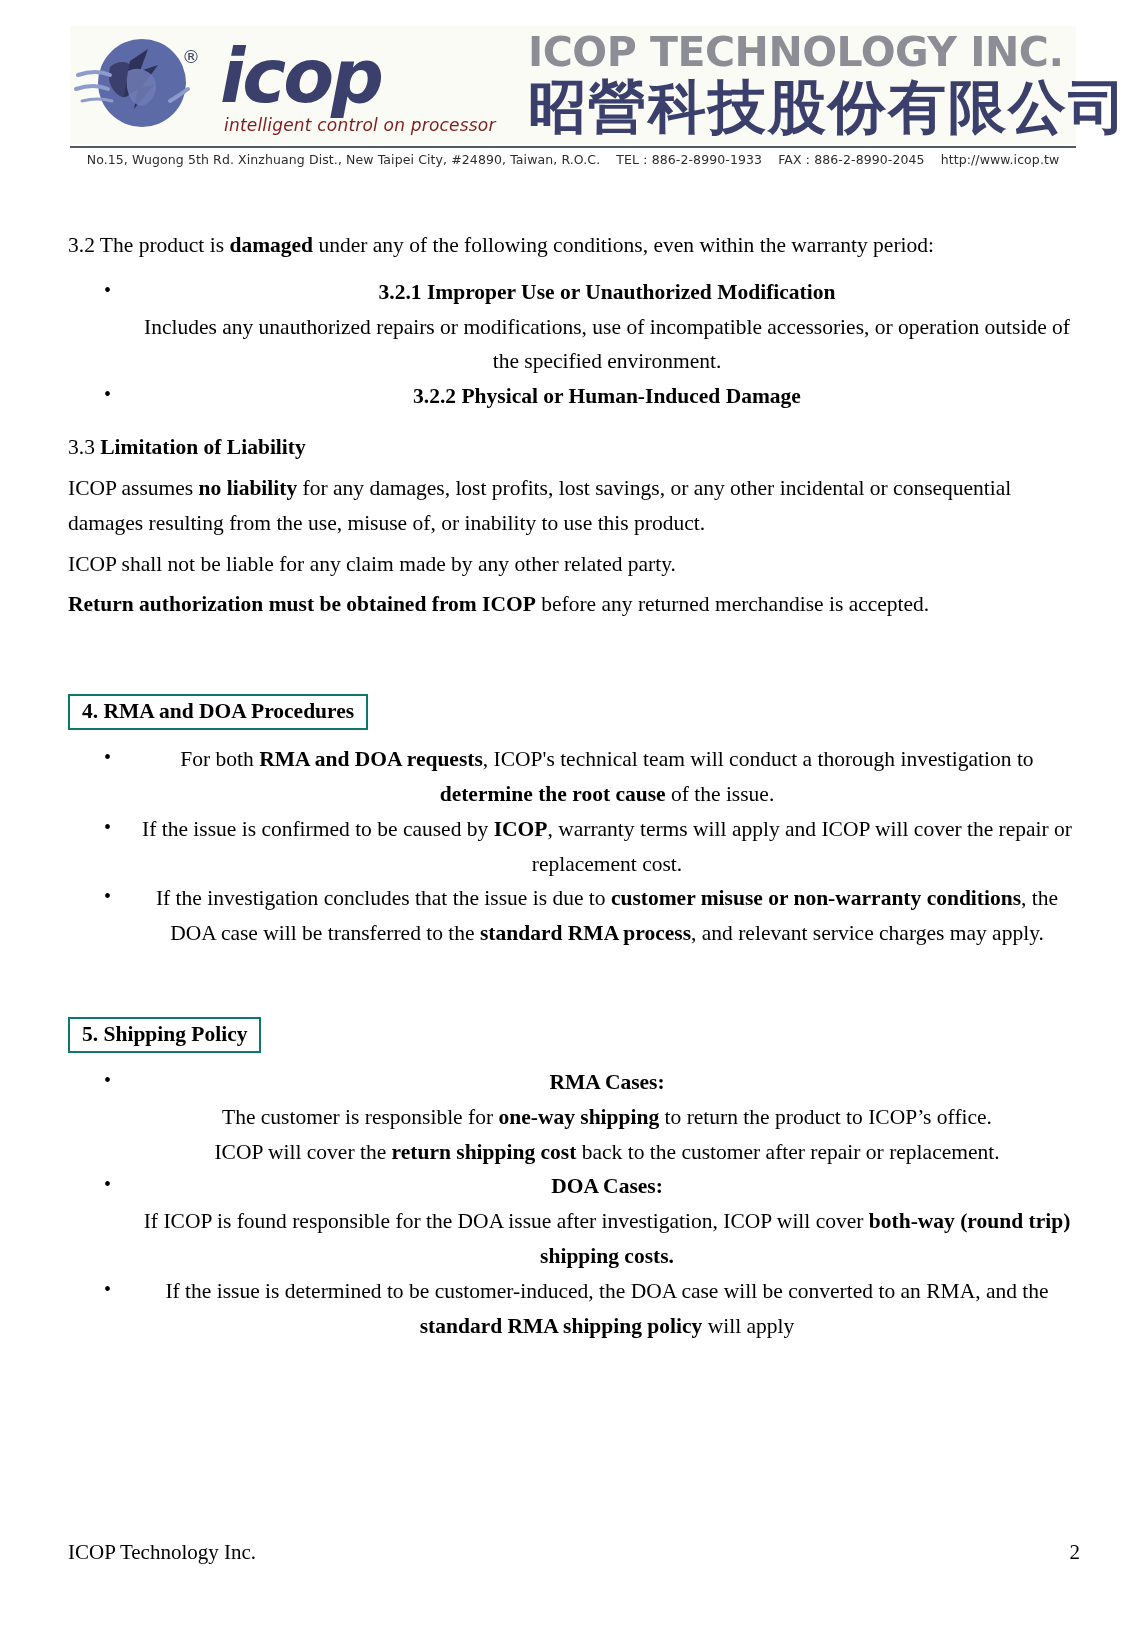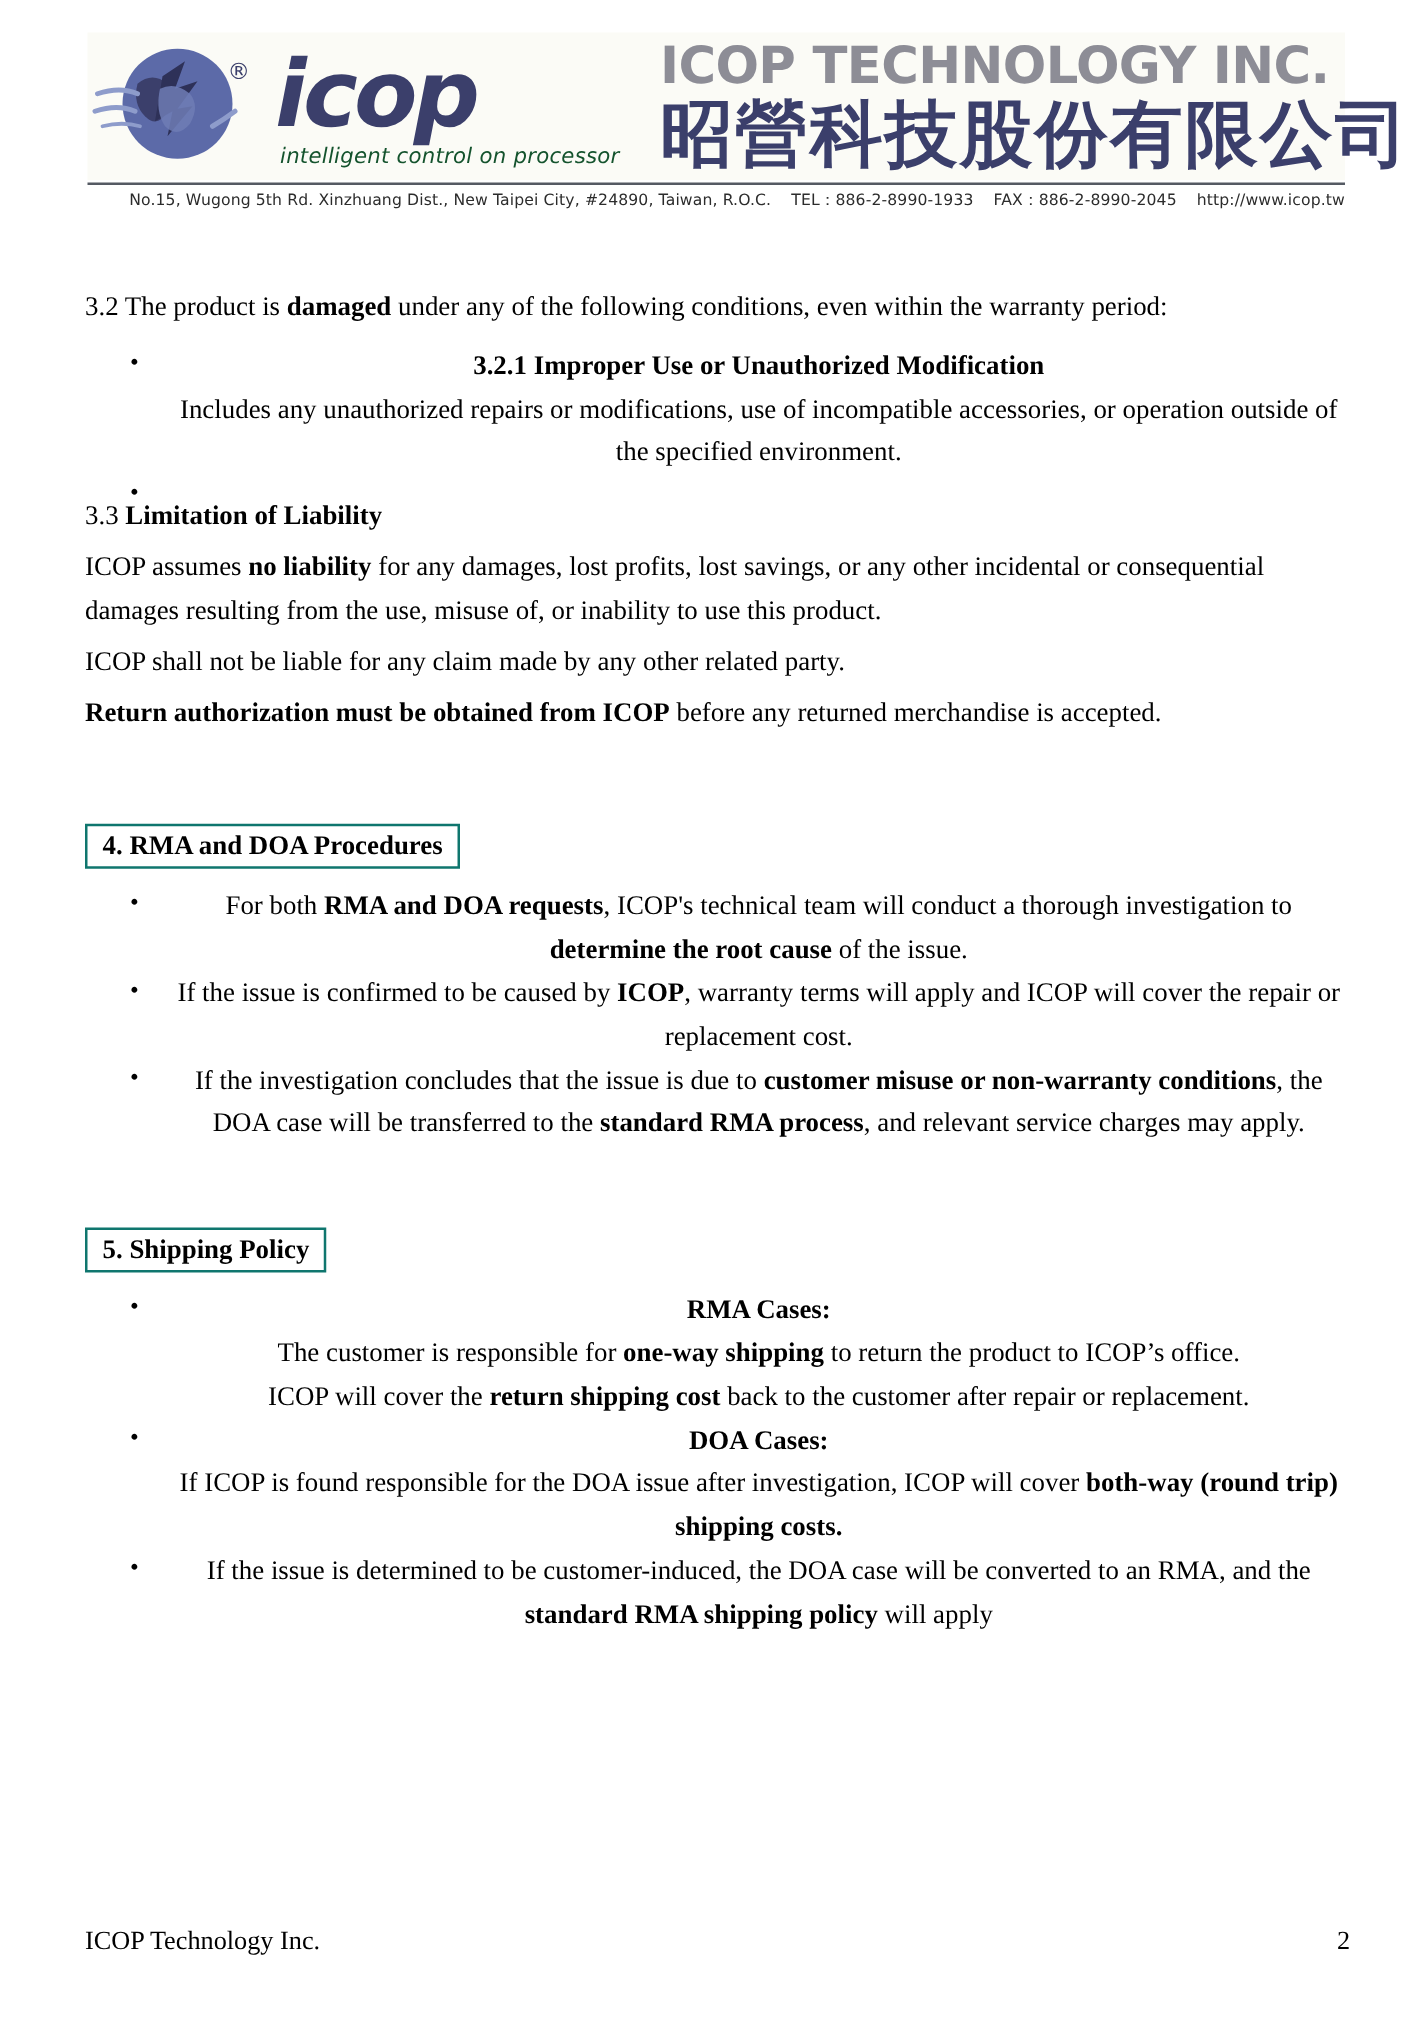--- a/index.html
+++ b/index.html
@@ -59,21 +59,21 @@
     left: 6px;
     top: 8px;
   }
   .lh-tagline {
     position: absolute;
     left: 10px;
     top: 84px;
     font-family: "DejaVu Sans", sans-serif;
     font-style: italic;
     font-size: 17px;
-    color: #14532d;
+    color: #7f1d1d;
     letter-spacing: 0.2px;
   }
   .lh-right {
     flex: 1 1 auto;
     padding-left: 14px;
   }
   .lh-company-en {
     font-family: "DejaVu Sans", sans-serif;
     font-weight: bold;
     font-size: 41px;
@@ -98,21 +98,21 @@
     top: 146px;
     width: 1006px;
     height: 2px;
     background: #555a63;
   }
   .lh-address {
     position: absolute;
     left: 70px;
     top: 152px;
     width: 1006px;
-    text-align: right;
+    text-align: center;
     font-family: "DejaVu Sans", sans-serif;
     font-size: 12.5px;
     color: #2c2c2c;
     letter-spacing: 0.1px;
     white-space: nowrap;
   }
   .lh-address span { margin: 0 0px; }
   .addr-gap { display: inline-block; width: 16px; }
 
   
@@ -223,20 +223,21 @@
   <div class="content">
 
     <p class="para"><span>3.2</span><span> The product is </span><b>damaged</b><span> under any of the following conditions, even within the warranty period:</span></p>
 
     <ul class="bullets">
       <li>
         <b class="sub-head">3.2.1 Improper Use or Unauthorized Modification</b>
         <span class="li-sub">Includes any unauthorized repairs or modifications, use of incompatible accessories, or operation outside of the specified environment.</span>
       </li>
       <li>
+        <b class="sub-head">3.2.2 Physical or Human-Induced Damage</b>
       </li>
     </ul>
 
     <div class="spacer-sm"></div>
 
     <p class="para"><span>3.3</span> <b>Limitation of Liability</b></p>
     <p class="para"><span>ICOP assumes </span><b>no liability</b><span> for any damages, lost profits, lost savings, or any other incidental or consequential damages resulting from the use, misuse of, or inability to use this product.</span></p>
     <p class="para">ICOP shall not be liable for any claim made by any other related party.</p>
     <p class="para"><b>Return authorization must be obtained from ICOP</b><span> before any returned merchandise is accepted.</span></p>
 

